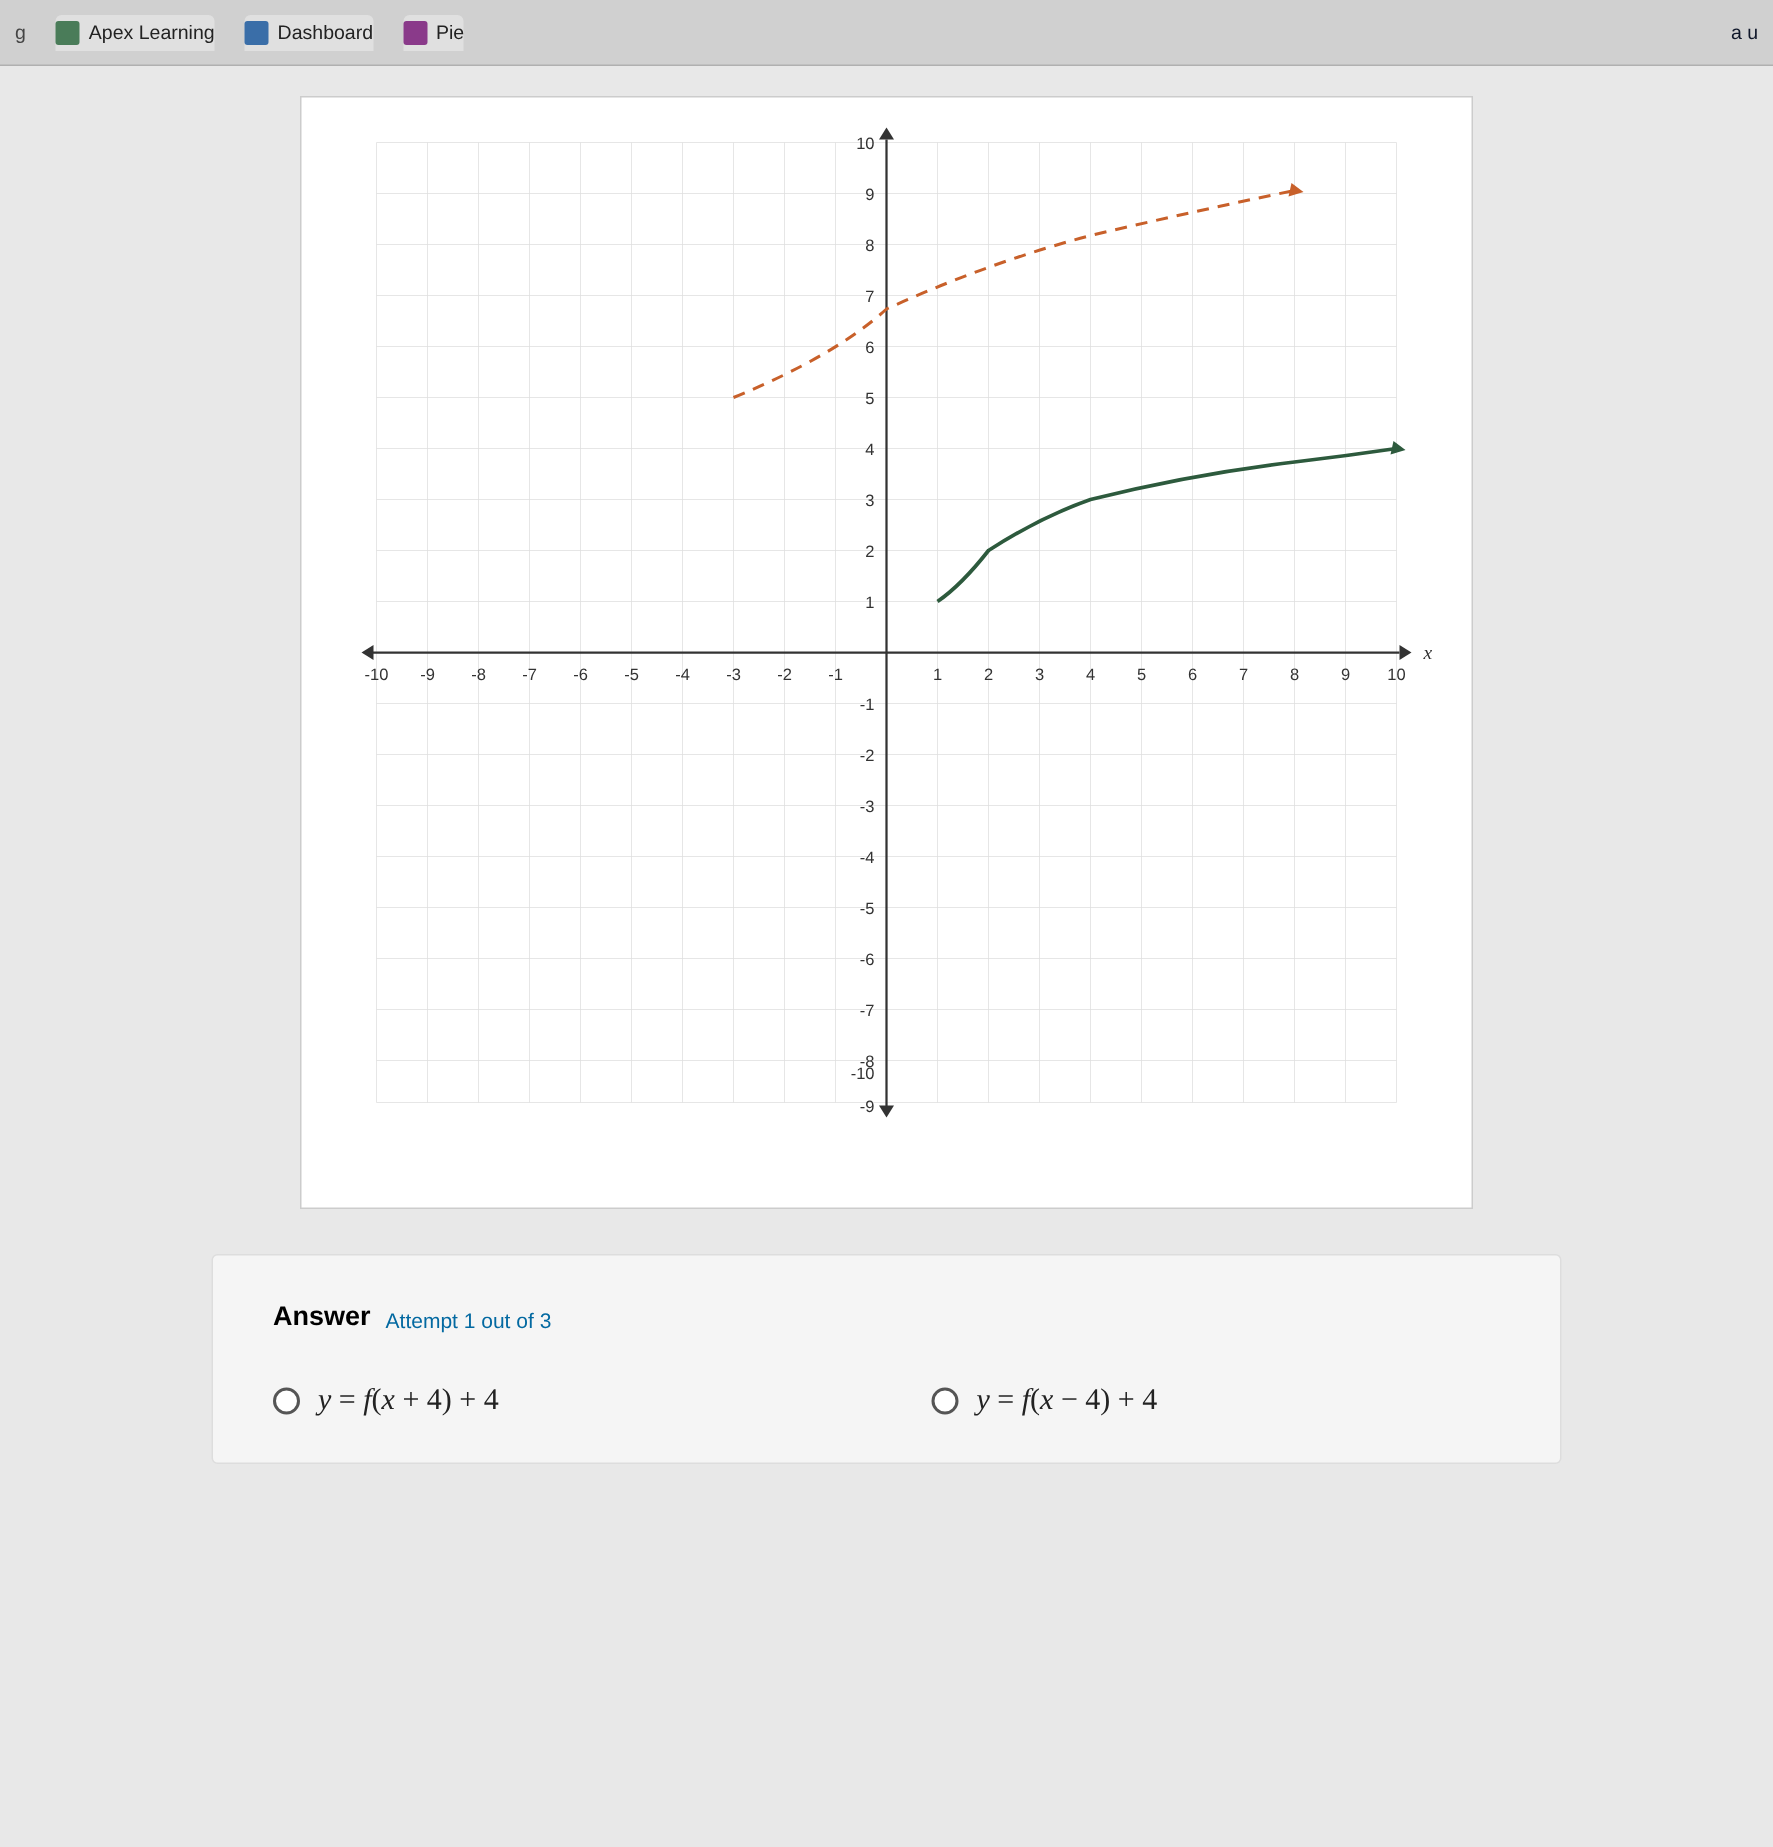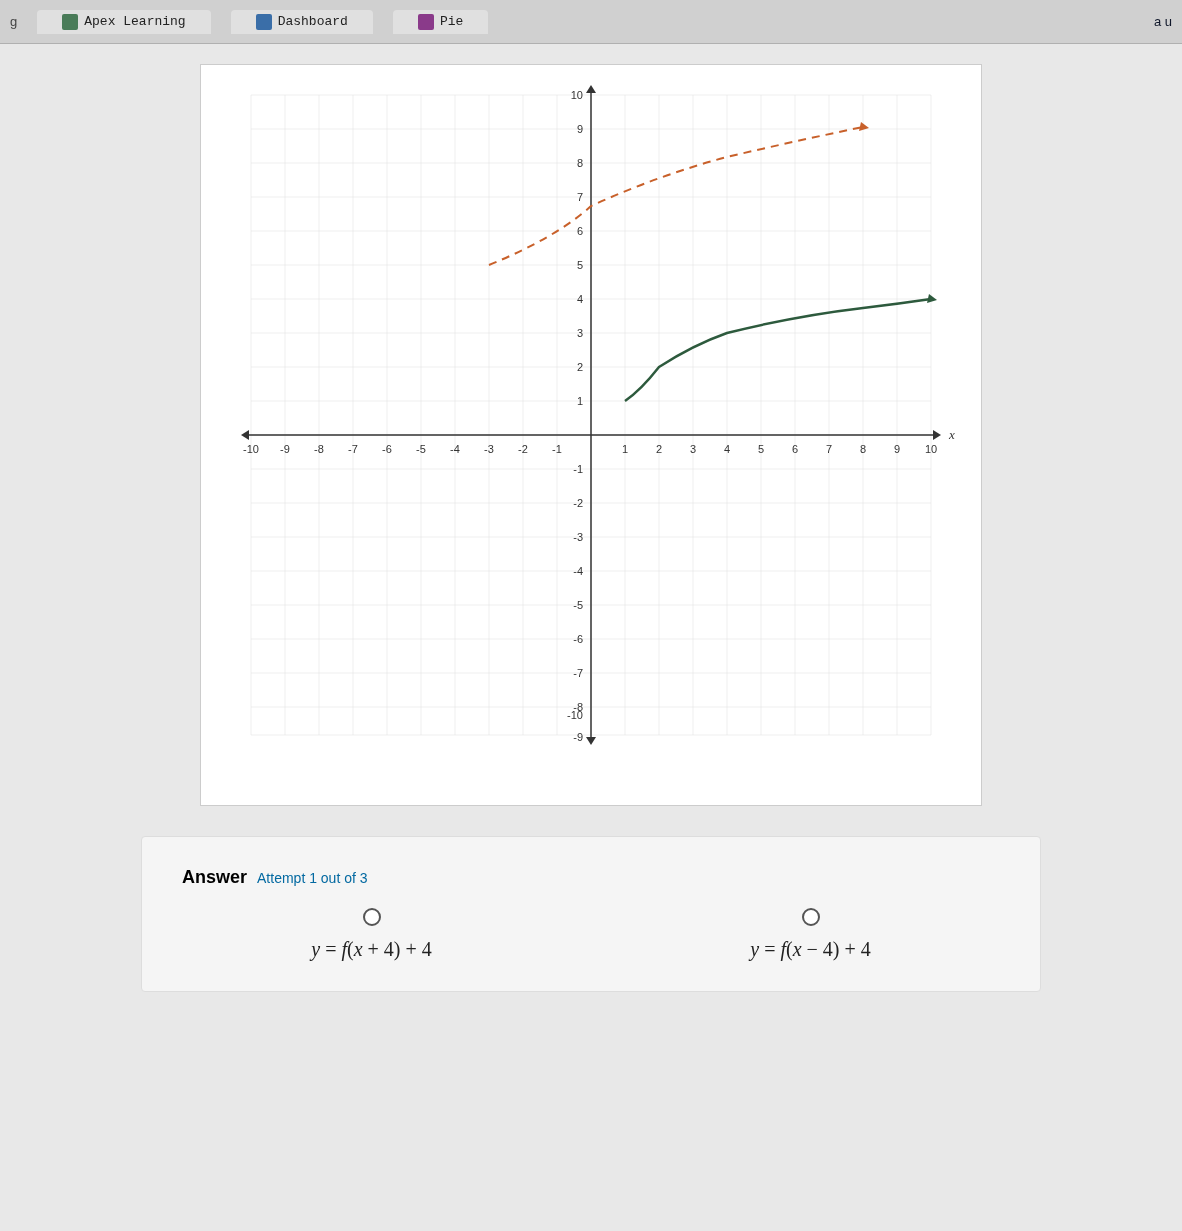--- a/index.html
+++ b/index.html
@@ -21,24 +21,24 @@
       align-items: center;
       padding: 0 10px;
       gap: 20px;
       border-bottom: 1px solid #b0b0b0;
     }
     .browser-tab {
       display: flex;
       align-items: center;
       gap: 6px;
       font-size: 13px;
-      font-family: Liberation Mono, monospace;
+      font-family: Liberation Sans, sans-serif;
       color: #222;
       background: #e0e0e0;
-      padding: 4px 25px;
+      padding: 4px 0;
       border-radius: 4px 4px 0 0;
     }
     .browser-tab-icon {
       width: 16px;
       height: 16px;
       background: #4a7c59;
       border-radius: 2px;
     }
     .browser-tab-icon.dashboard {
       background: #3a6ea8;
@@ -70,23 +70,23 @@
       background: #f5f5f5;
       border: 1px solid #ddd;
       border-radius: 4px;
       padding: 30px 40px;
       width: 900px;
     }
 
     .answer-header {
       font-size: 18px;
       font-family: Arial, sans-serif;
-      margin-bottom: 20px;
-      display: flex;
-      align-items: center;
+      margin-bottom: 34px;
+      display: flex;
+      align-items: flex-end;
       gap: 10px;
     }
 
     .answer-header-bold {
       font-weight: bold;
       font-size: 18px;
     }
 
     .answer-header-light {
       font-weight: normal;
@@ -98,21 +98,20 @@
       display: grid;
       grid-template-columns: 1fr 1fr;
       gap: 20px 60px;
     }
 
     .option-row {
       display: flex;
       align-items: center;
       gap: 12px;
       font-size: 20px;
-      flex-direction: column;
     }
 
     .radio-circle {
       width: 18px;
       height: 18px;
       border: 2px solid #555;
       border-radius: 50%;
       flex-shrink: 0;
       background: white;
       cursor: pointer;

